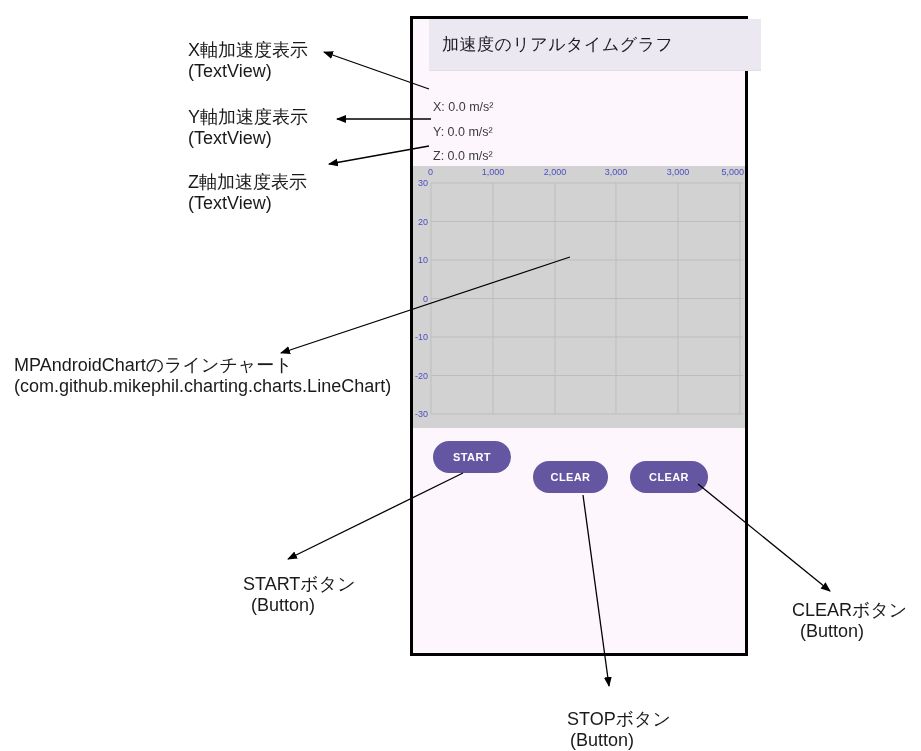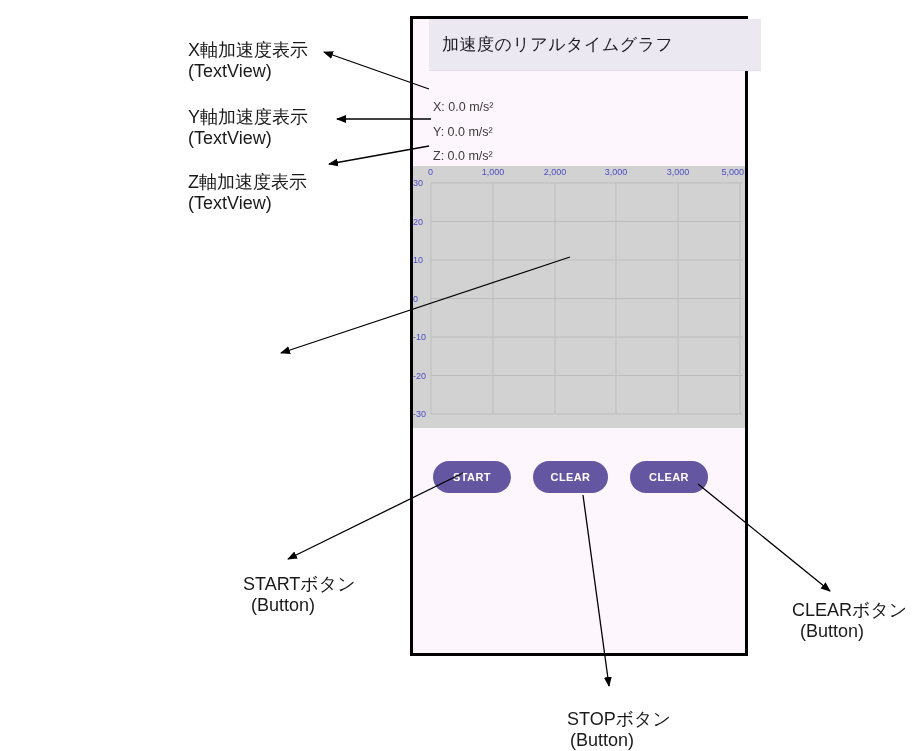--- a/index.html
+++ b/index.html
@@ -29,21 +29,21 @@
     background:#d2d2d2;
   }
   .chart svg { position:absolute; left:0; top:0; }
   .xtick {
     position:absolute; top:1px; font-size:9px; color:#4d4dc3;
     transform:translateX(-50%); white-space:nowrap;
   }
   .xtick.first { transform:none; }
   .xtick.last  { transform:translateX(-100%);padding-left:36px; }
   .ytick {
-    position:absolute; left:0; width:15px; text-align:left;
+    position:absolute; left:0; width:15px; text-align:right;
     font-size:9px; color:#4d4dc3; transform:translateY(-50%); white-space:nowrap;
   }
 
   
   .abtn {
     position:absolute; height:32px; border-radius:16px; border:none;
     background:#6556a2; color:#ffffff; font-family:"Liberation Sans", sans-serif;
     font-size:11px; font-weight:bold; letter-spacing:0.4px;
     display:flex; align-items:center; justify-content:center; cursor:pointer;
   }
@@ -100,40 +100,44 @@
 
       <span class="ytick" style="top:17px">30</span>
       <span class="ytick" style="top:55.5px">20</span>
       <span class="ytick" style="top:94px">10</span>
       <span class="ytick" style="top:132.5px">0</span>
       <span class="ytick" style="top:171px">-10</span>
       <span class="ytick" style="top:209.5px">-20</span>
       <span class="ytick" style="top:248px">-30</span>
     </div>
 
-    <button class="abtn" style="left:20px;  top:442px; width:78px;">START</button>
+    <button class="abtn" style="left:20px;  top:422px; width:78px;">START</button>
     <button class="abtn" style="left:120px; top:442px; width:75px;">CLEAR</button>
     <button class="abtn" style="left:217px; top:442px; width:78px;">CLEAR</button>
   </div>
 
   <div class="ann" style="left:188px; top:40px;">
     <div>X軸加速度表示</div>
     <div>(TextView)</div>
   </div>
 
   <div class="ann" style="left:188px; top:107px;">
     <div>Y軸加速度表示</div>
     <div>(TextView)</div>
   </div>
 
   <div class="ann" style="left:188px; top:172px;">
     <div>Z軸加速度表示</div>
     <div>(TextView)</div>
   </div>
 
+  <div class="ann" style="left:14px; top:355px;">
+    <div>MPAndroidChartのラインチャート</div>
+    <div>(com.github.mikephil.charting.charts.LineChart)</div>
+  </div>
 
   <div class="ann" style="left:243px; top:574px;">
     <div>STARTボタン</div>
     <div style="padding-left:8px">(Button)</div>
   </div>
 
   <div class="ann" style="left:567px; top:699px;margin-top:10px;">
     <div>STOPボタン</div>
     <div style="padding-left:3px">(Button)</div>
   </div>

